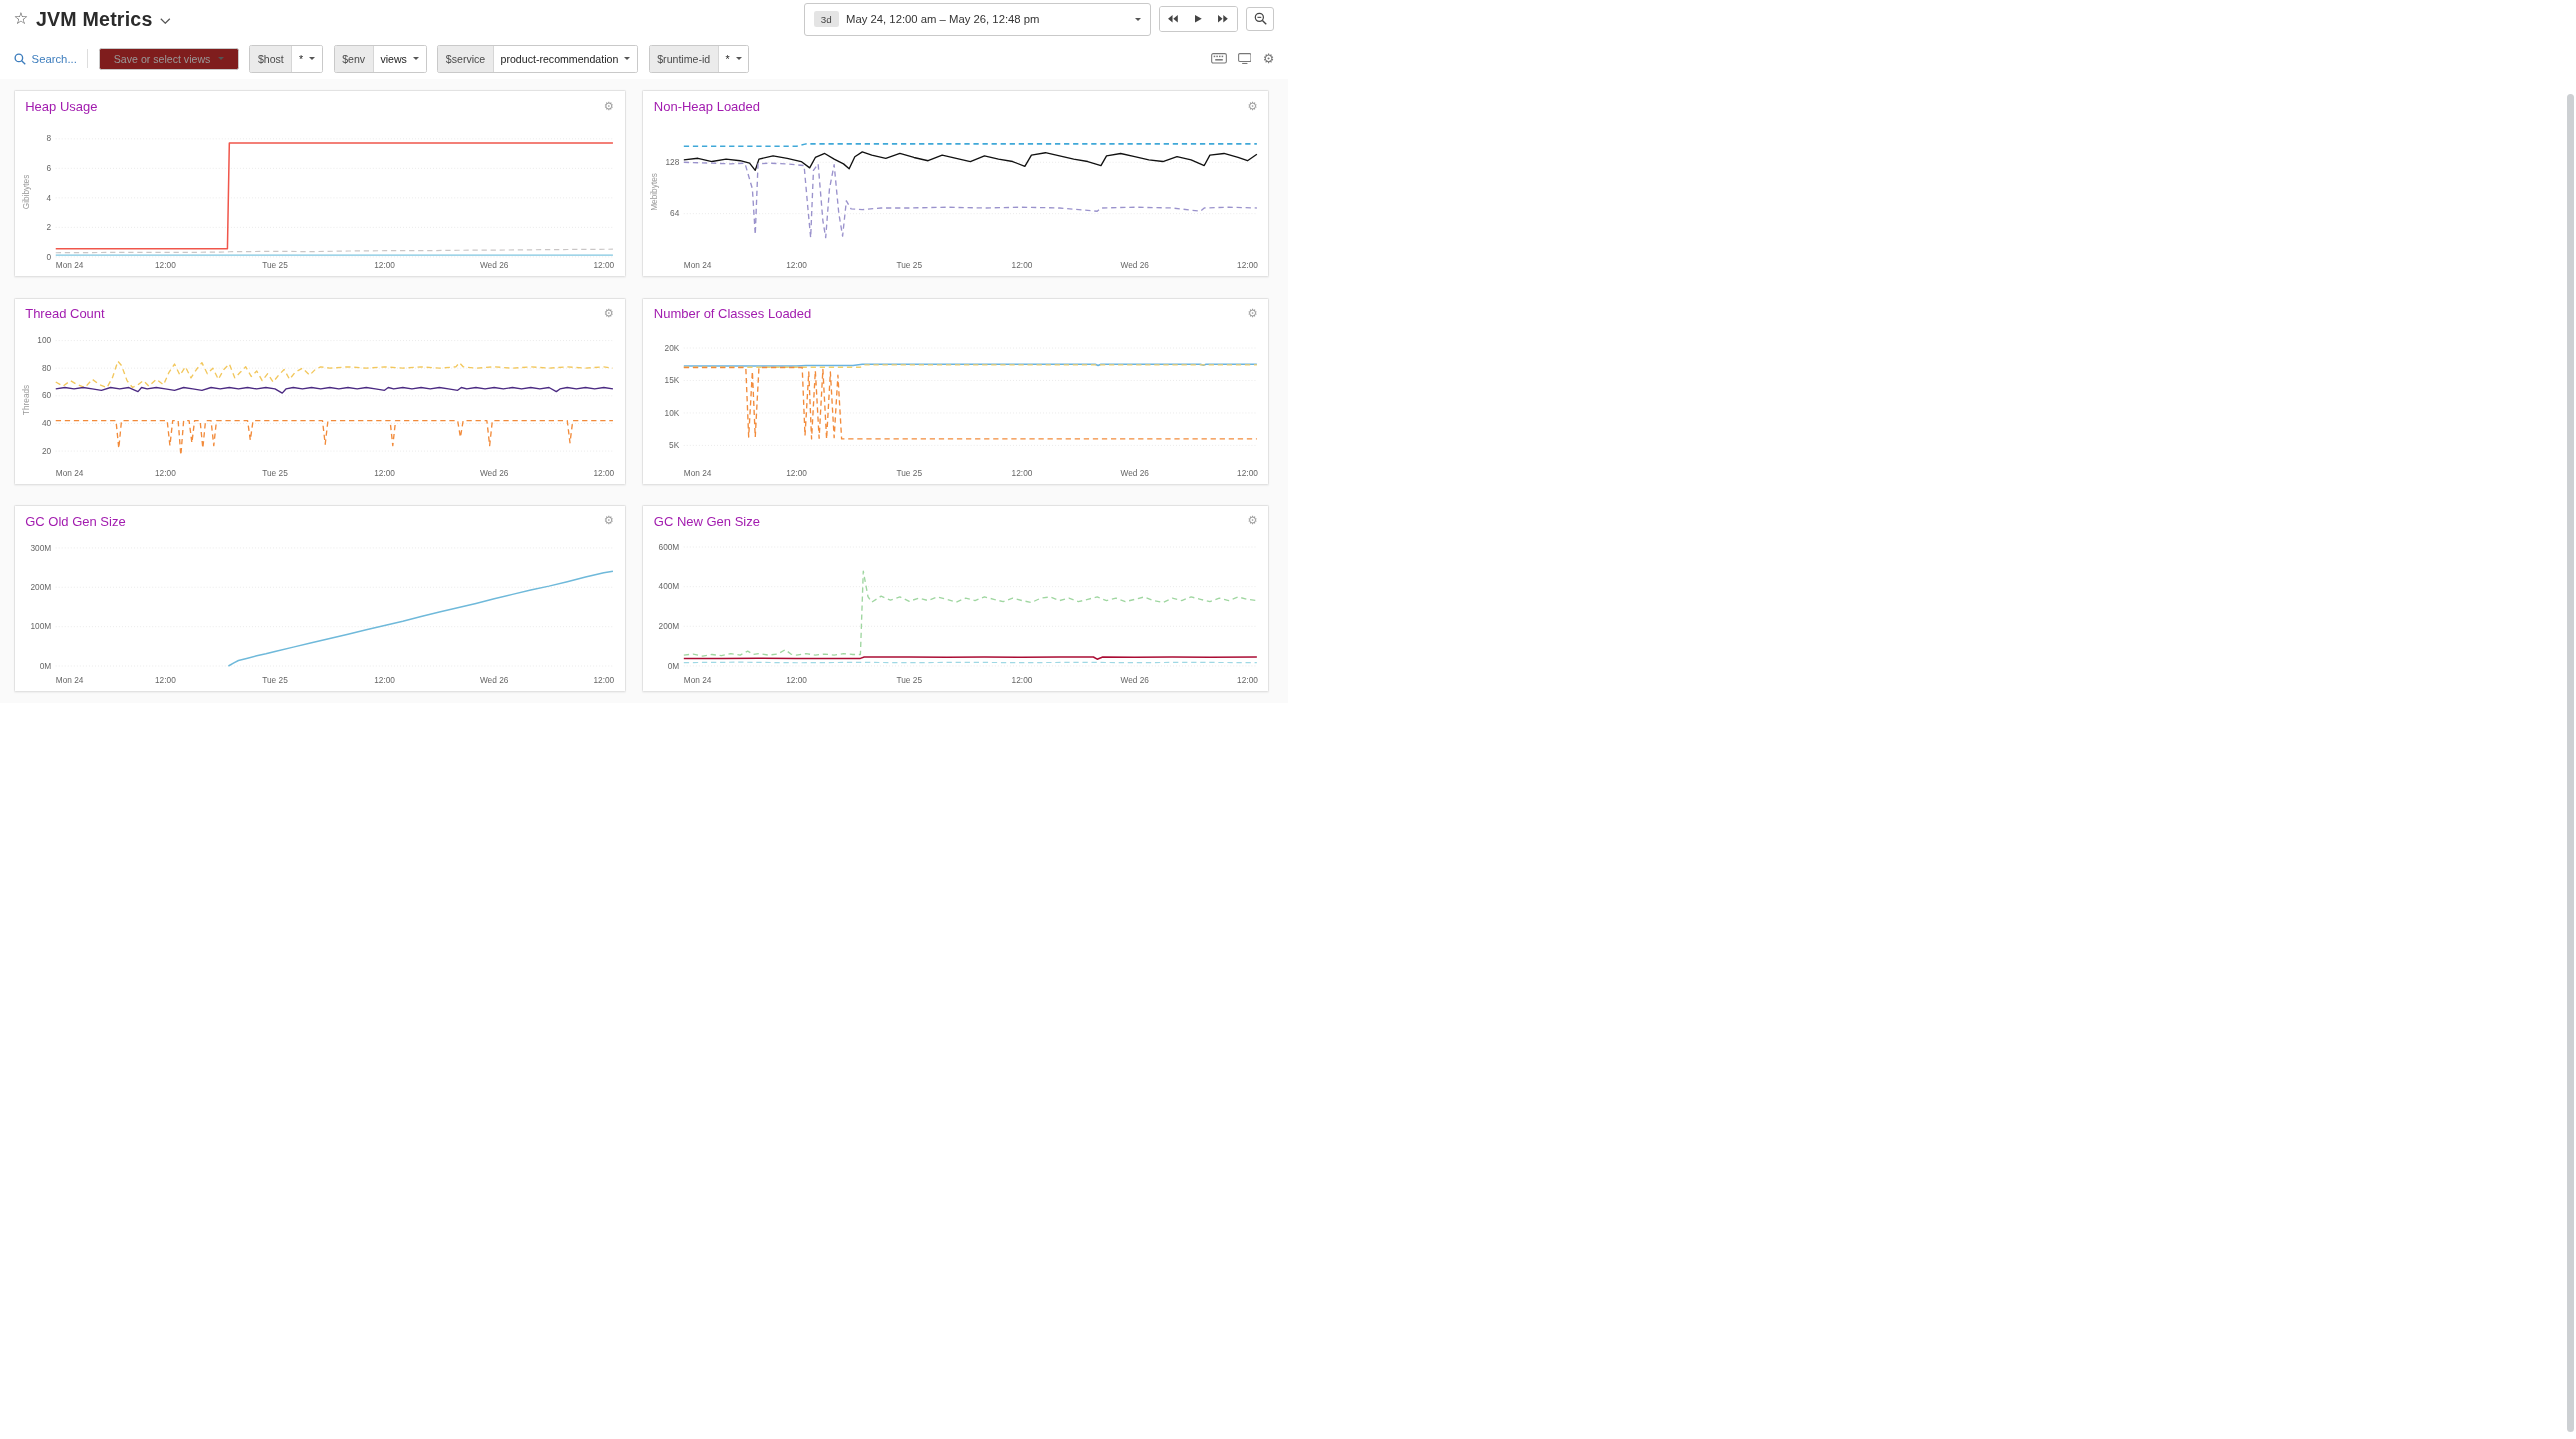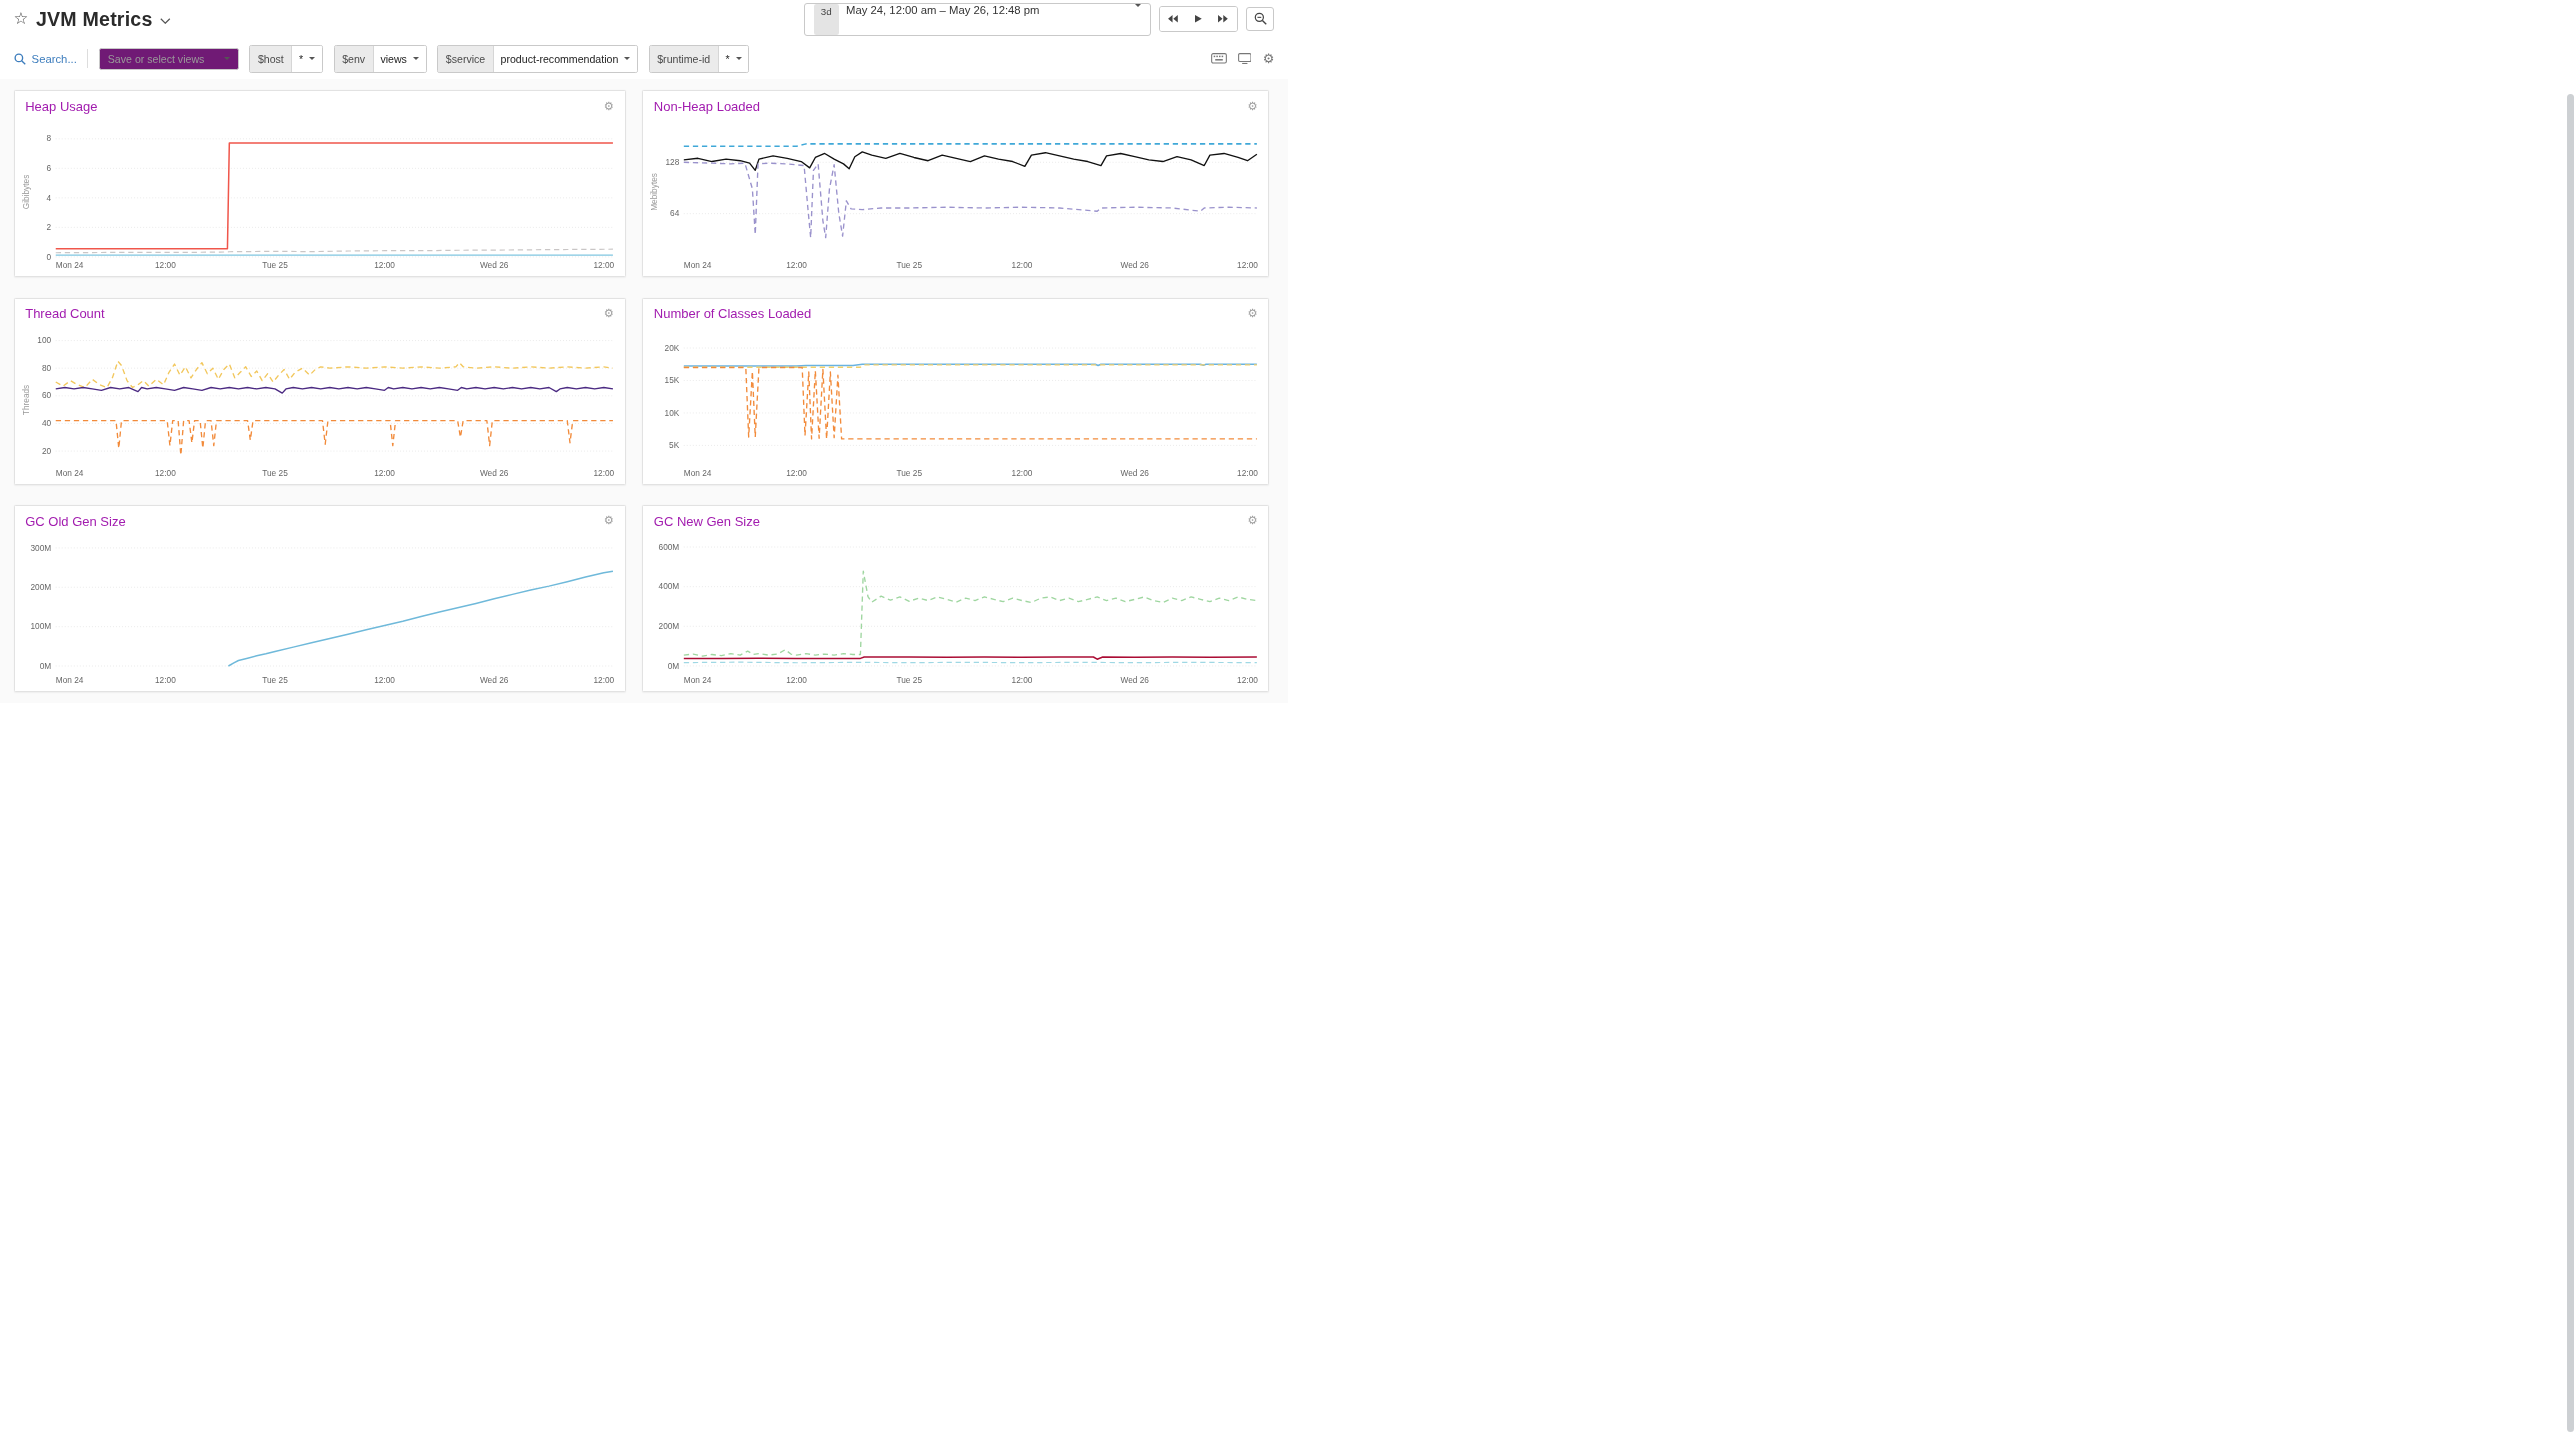--- a/index.html
+++ b/index.html
@@ -8,38 +8,38 @@
 
   
   .app-header { height:38px; display:flex; align-items:center; justify-content:space-between;
     padding:0 13.6px; background:#fff; }
   .title-group { display:flex; align-items:center; gap:7.5px; }
   .star { font-size:16.6px; color:#4a4a4a; cursor:pointer; line-height:1; }
   .title-group h1 { font-size:19.6px; font-weight:700; color:#2b2b2b; letter-spacing:0.2px; }
   .chev { margin-top:3px; cursor:pointer; }
 
   .time-controls { display:flex; align-items:center; gap:7.5px; }
-  .time-range { display:flex; gap:7.5px; height:33px; padding:0 9px;
+  .time-range { display:flex; align-items:center; gap:7.5px; height:33px; padding:0 9px;
     border:0.8px solid #c9c9c9; border-radius:3px; background:#fff; cursor:pointer; min-width:347px; }
   .preset { background:#e4e4e4; color:#444; font-size:9.8px; padding:2.3px 6.8px; border-radius:2.3px; }
   .range-text { font-size:11.3px; color:#333; flex:1; }
   .caret { width:0; height:0; border-left:3px solid transparent; border-right:3px solid transparent;
     border-top:3.8px solid #555; display:inline-block; }
   .nav-group { display:flex; border:0.8px solid #c9c9c9; border-radius:3px; overflow:hidden; background:#fff; }
   .nav-group button, .zoom-btn { border:none; background:#fff; height:23.4px; padding:0 8.3px;
     cursor:pointer; display:flex; align-items:center; }
   .zoom-btn { border:0.8px solid #c9c9c9; border-radius:3px; padding:0 6.8px; }
 
   
   .toolbar { height:41px; display:flex; align-items:center; padding:0 13.6px; background:#fff; gap:10.6px; }
   .search-group { display:flex; align-items:center; gap:6px; cursor:pointer; }
   .search-label { color:#3d7dbd; font-size:11.3px; }
   .v-divider { width:0.8px; height:19.6px; background:#ddd; }
   .views-select { display:flex; align-items:center; justify-content:space-between; width:140px; height:22px;
-    border:0.8px solid #c9c9c9; border-radius:2.3px; padding:0 8px; cursor:pointer; background:#701a75; }
+    border:0.8px solid #c9c9c9; border-radius:2.3px; padding:0 14px; cursor:pointer; background:#7f1d1d; }
   .views-placeholder { color:#9a9a9a; font-size:10.6px; }
   .tv-group { display:flex; align-items:stretch; height:28px; border:0.8px solid #c9c9c9;
     border-radius:2.3px; overflow:hidden; cursor:pointer; }
   .tv-label { background:#ebebeb; color:#4a4a4a; font-size:10.6px; display:flex; align-items:center;
     padding:0 7.5px; border-right:0.8px solid #d6d6d6; }
   .tv-value { background:#fff; color:#222; font-size:10.6px; display:flex; align-items:center;
     gap:6px; padding:0 6.8px; }
   .toolbar-right { margin-left:auto; display:flex; align-items:center; gap:11.3px; color:#777; }
   .toolbar-right .icon-btn { cursor:pointer; display:flex; align-items:center; }
   .gear-glyph { font-size:13px; color:#777; line-height:1; }

